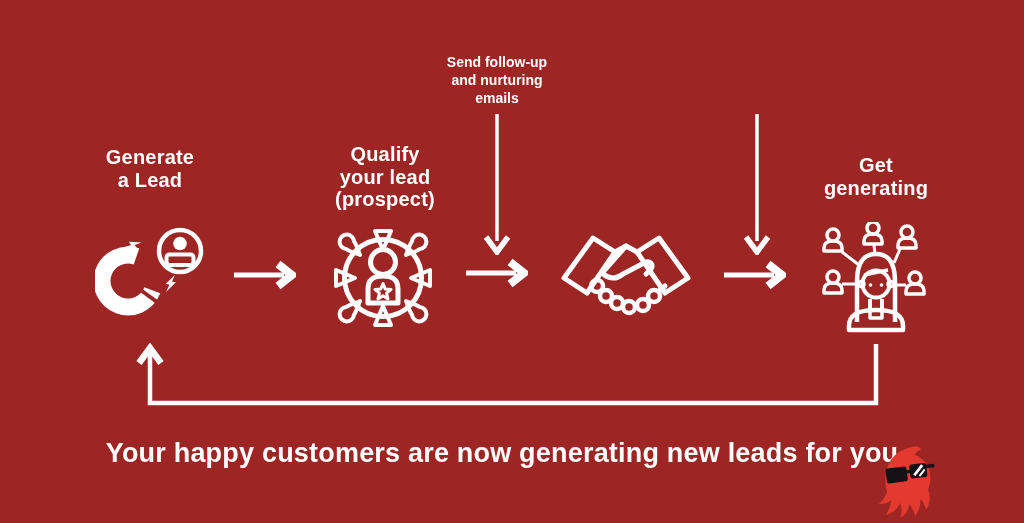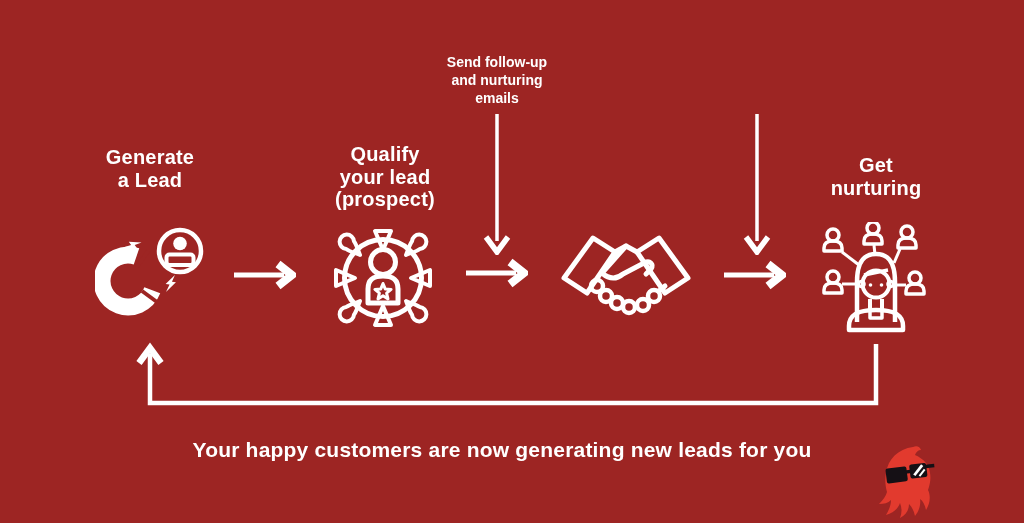--- a/index.html
+++ b/index.html
@@ -27,38 +27,38 @@
     font-weight:bold;
     font-size:14px;
     line-height:1.3;
     white-space:pre-line;
   }
   .footer-caption{
     position:absolute;
     left:88px;top:438px;width:828px;
     text-align:center;
     font-weight:bold;
-    font-size:21px;
+    font-size:27px;
     letter-spacing:0.2px;
   }
   svg{display:block;}
   .lineart{stroke:#ffffff;fill:none;}
 </style>
 </head>
 <body>
 
 <div class="canvas">
 
   <div class="step-title" style="left:295px;top:143px;width:180px;">Qualify
 your lead
 (prospect)</div>
   <div class="step-title" style="left:60px;top:146px;width:180px;">Generate
 a Lead</div>
   <div class="step-title" style="left:786px;top:154px;width:180px;">Get
-nurturing</div>
+generating</div>
 
   <div class="annotation" style="left:417px;top:53px;width:160px;">Send follow-up
 and nurturing
 emails</div>
 
   <svg class="abs" style="left:95px;top:218px;" width="112" height="112" viewBox="0 0 112 112">
 
     <path d="M57.3 72.3 A26 26 0 1 1 41.5 38.4" stroke="#ffffff" stroke-width="17" fill="none"></path>
 
     <line x1="42" y1="49" x2="53" y2="33" stroke="#9d2523" stroke-width="4"></line>

